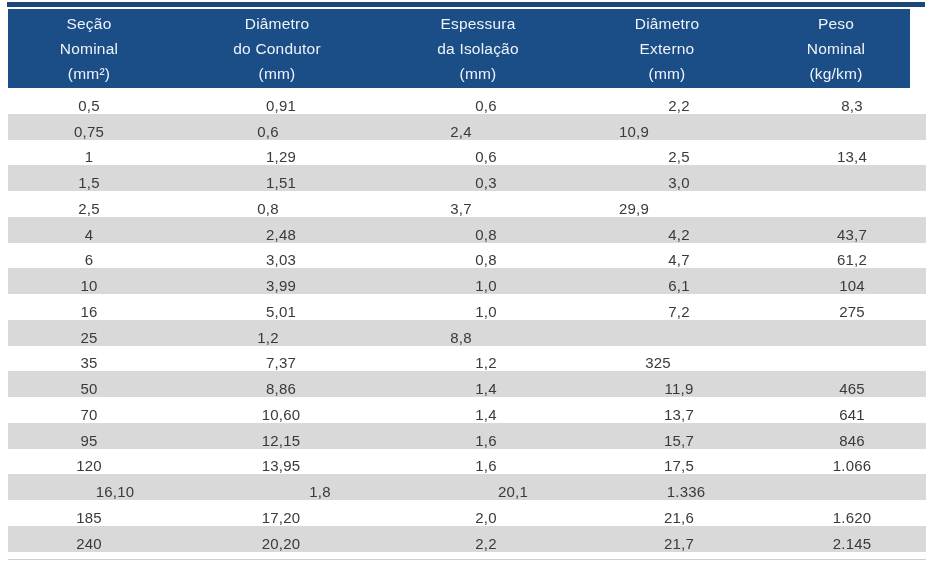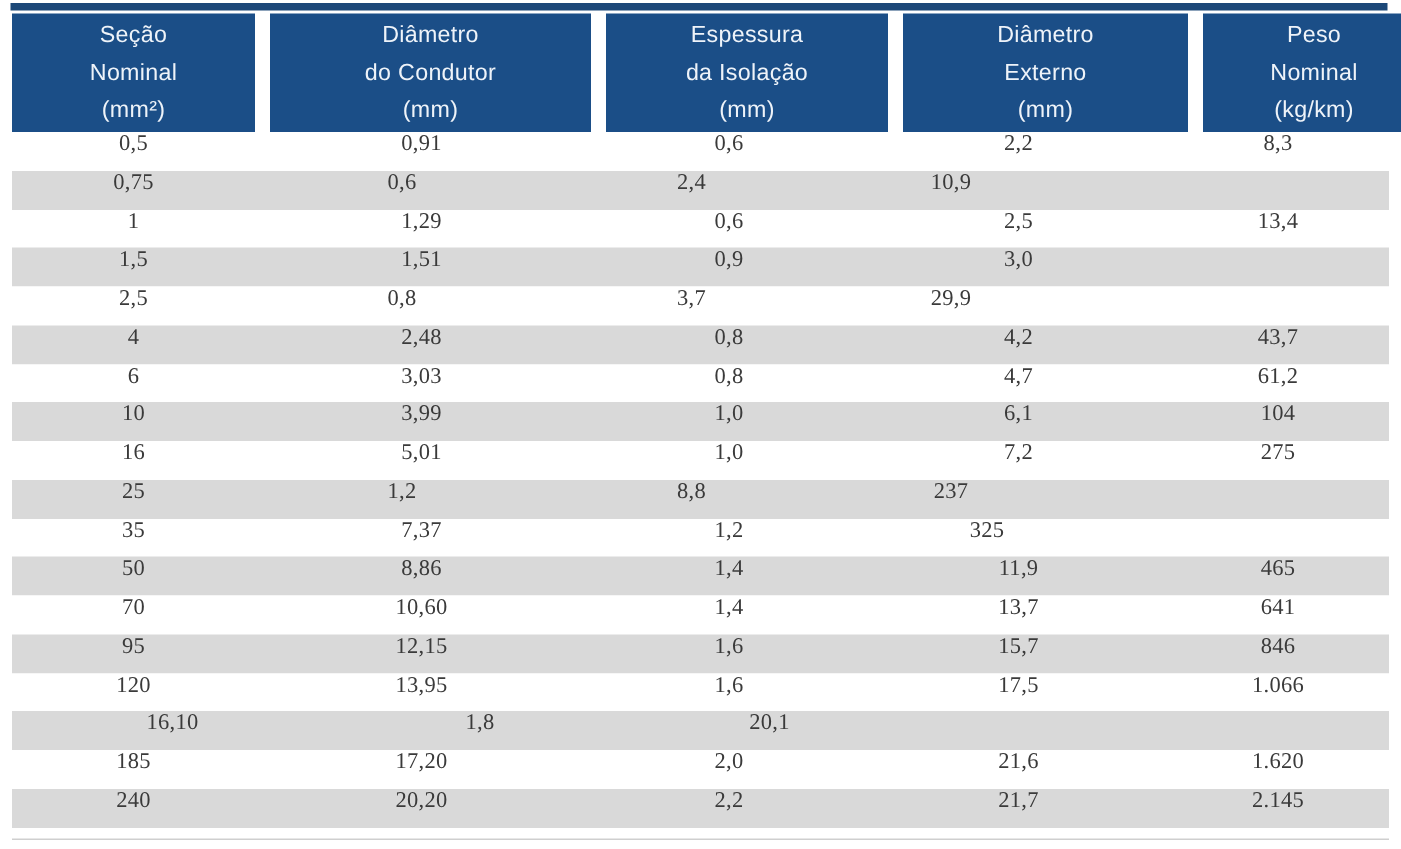--- a/index.html
+++ b/index.html
@@ -11,34 +11,34 @@
   }
   .page { position: relative; width: 934px; height: 566px; background: #ffffff; }
 
   .top-rule {
     position: absolute; top: 2px; left: 7px; right: 9px; height: 5px;
     background: #1c4878;
   }
 
   .thead {
     position: absolute; top: 9px; left: 8px; right: 8px; height: 79px;
-    display: flex; gap: 10px;
+    display: flex; gap: 0;
   }
   .th {
     background: #1b4e87;
     color: #eef3f9;
     display: flex; flex-direction: column;
     align-items: center; justify-content: center;
     text-align: center;
     font-size: 15.5px; line-height: 25px;
     letter-spacing: 0.2px;
   }
 
   .tbody { position: absolute; top: 88px; left: 8px; right: 8px; }
-  .tr { display: flex; gap: 4px; height: 25.78px; align-items: flex-start; background: #ffffff; font-family: Liberation Serif, serif; }
+  .tr { display: flex; gap: 4px; height: 25.78px; align-items: flex-end; background: #ffffff; }
   .tr:nth-child(even) { background: #d9d9d9; }
   .td {
     text-align: center;
     font-size: 15px;
     color: #3a3a3a;
     letter-spacing: 0.2px;
   }
 
   .c0 { flex: 0 0 162px; }
   .c1 { flex: 0 0 214px; }
@@ -103,21 +103,21 @@
     <div class="tr">
       <div class="td c0">1</div>
       <div class="td c1">1,29</div>
       <div class="td c2">0,6</div>
       <div class="td c3">2,5</div>
       <div class="td c4">13,4</div>
     </div>
     <div class="tr">
       <div class="td c0">1,5</div>
       <div class="td c1">1,51</div>
-      <div class="td c2">0,9</div>
+      <div class="td c2">0,3</div>
       <div class="td c3">3,0</div>
     </div>
     <div class="tr">
       <div class="td c0">2,5</div>
       <div class="td c2">0,8</div>
       <div class="td c3">3,7</div>
       <div class="td c4">29,9</div>
     </div>
     <div class="tr">
       <div class="td c0">4</div>
@@ -144,21 +144,20 @@
       <div class="td c0">16</div>
       <div class="td c1">5,01</div>
       <div class="td c2">1,0</div>
       <div class="td c3">7,2</div>
       <div class="td c4">275</div>
     </div>
     <div class="tr">
       <div class="td c0">25</div>
       <div class="td c2">1,2</div>
       <div class="td c3">8,8</div>
-      <div class="td c4">237</div>
     </div>
     <div class="tr">
       <div class="td c0">35</div>
       <div class="td c1">7,37</div>
       <div class="td c2">1,2</div>
       <div class="td c4">325</div>
     </div>
     <div class="tr">
       <div class="td c0">50</div>
       <div class="td c1">8,86</div>
@@ -184,20 +183,21 @@
       <div class="td c0">120</div>
       <div class="td c1">13,95</div>
       <div class="td c2">1,6</div>
       <div class="td c3">17,5</div>
       <div class="td c4">1.066</div>
     </div>
     <div class="tr">
       <div class="td c1">16,10</div>
       <div class="td c2">1,8</div>
       <div class="td c3">20,1</div>
+      <div class="td c4">1.336</div>
     </div>
     <div class="tr">
       <div class="td c0">185</div>
       <div class="td c1">17,20</div>
       <div class="td c2">2,0</div>
       <div class="td c3">21,6</div>
       <div class="td c4">1.620</div>
     </div>
     <div class="tr">
       <div class="td c0">240</div>

